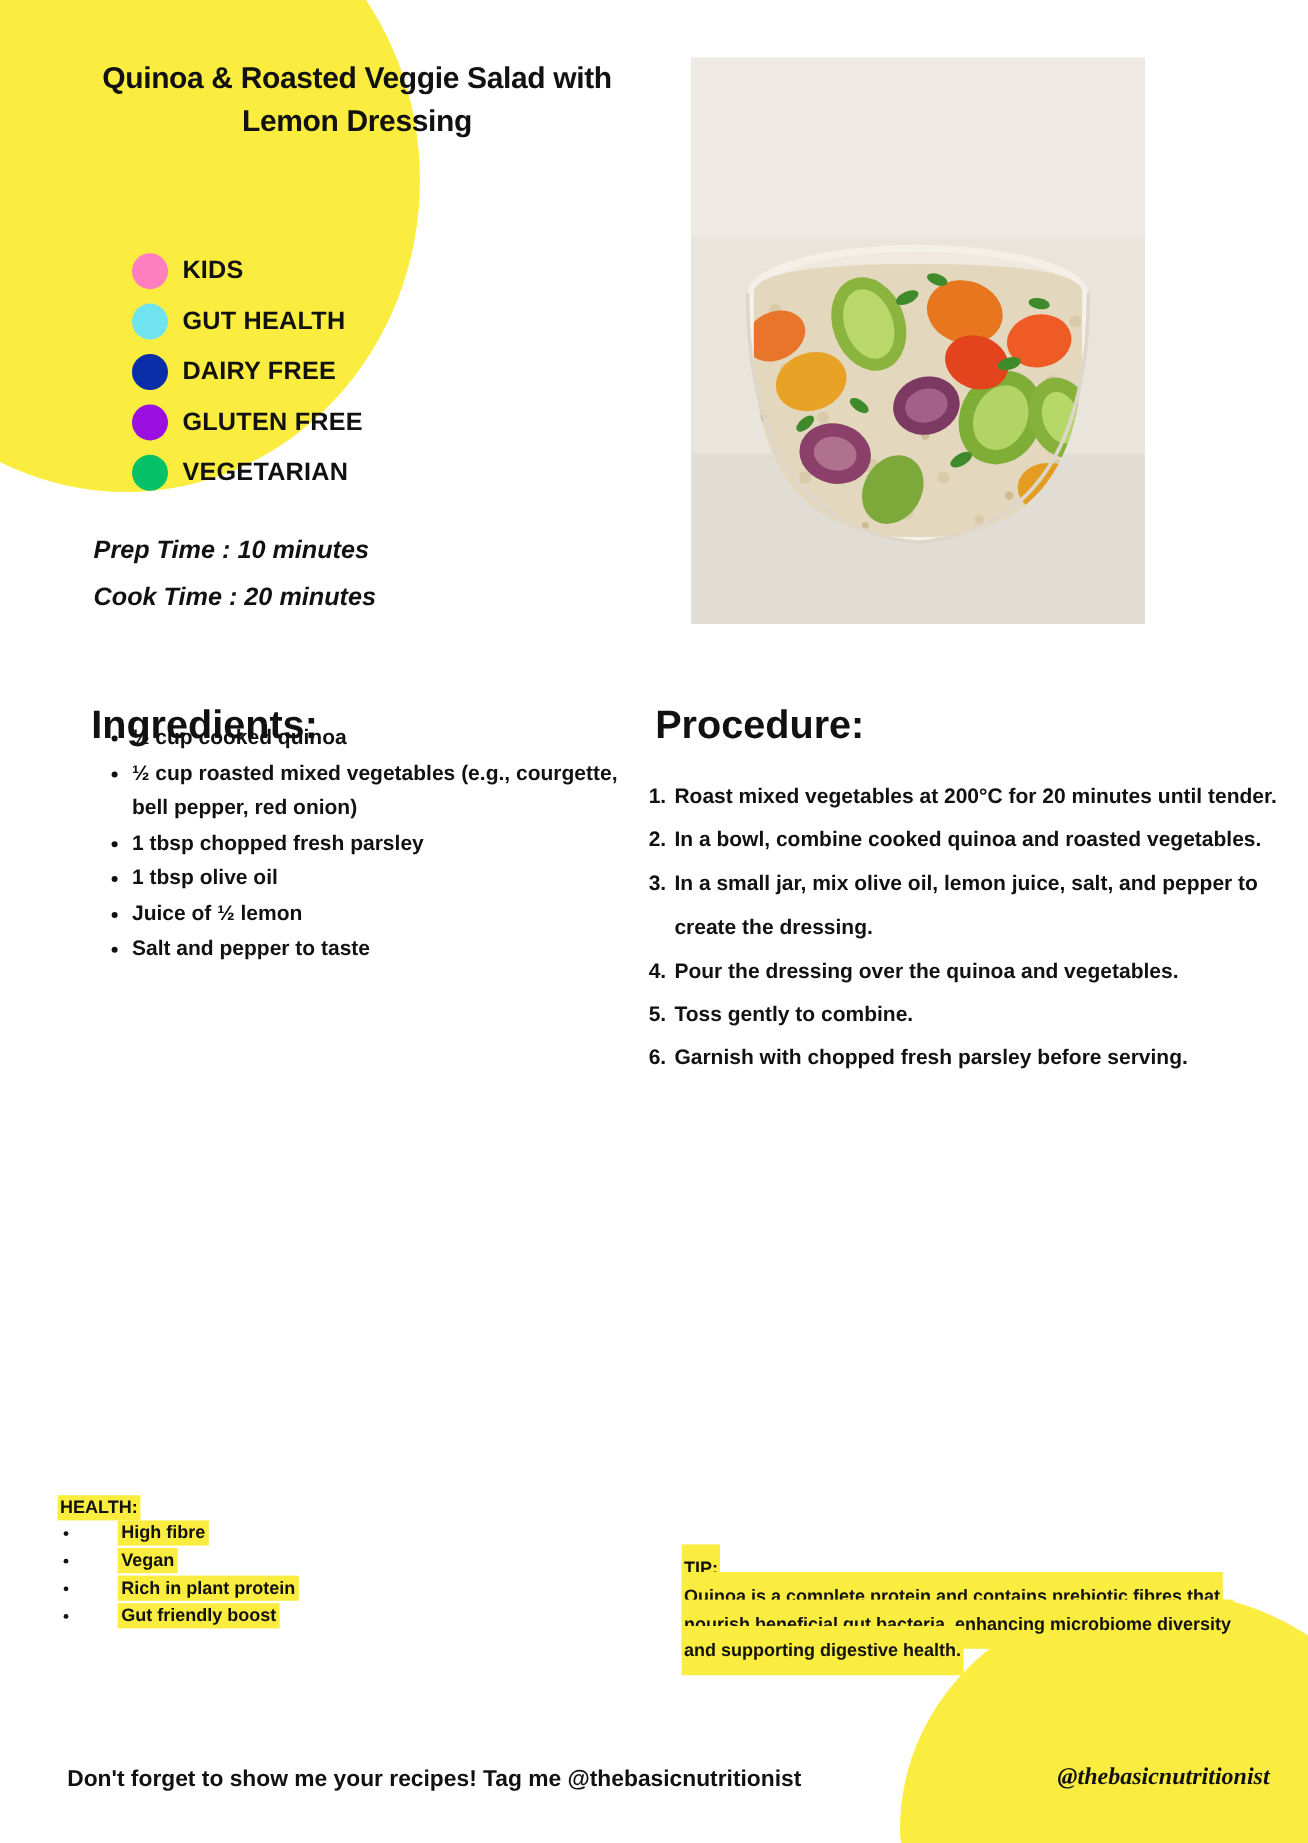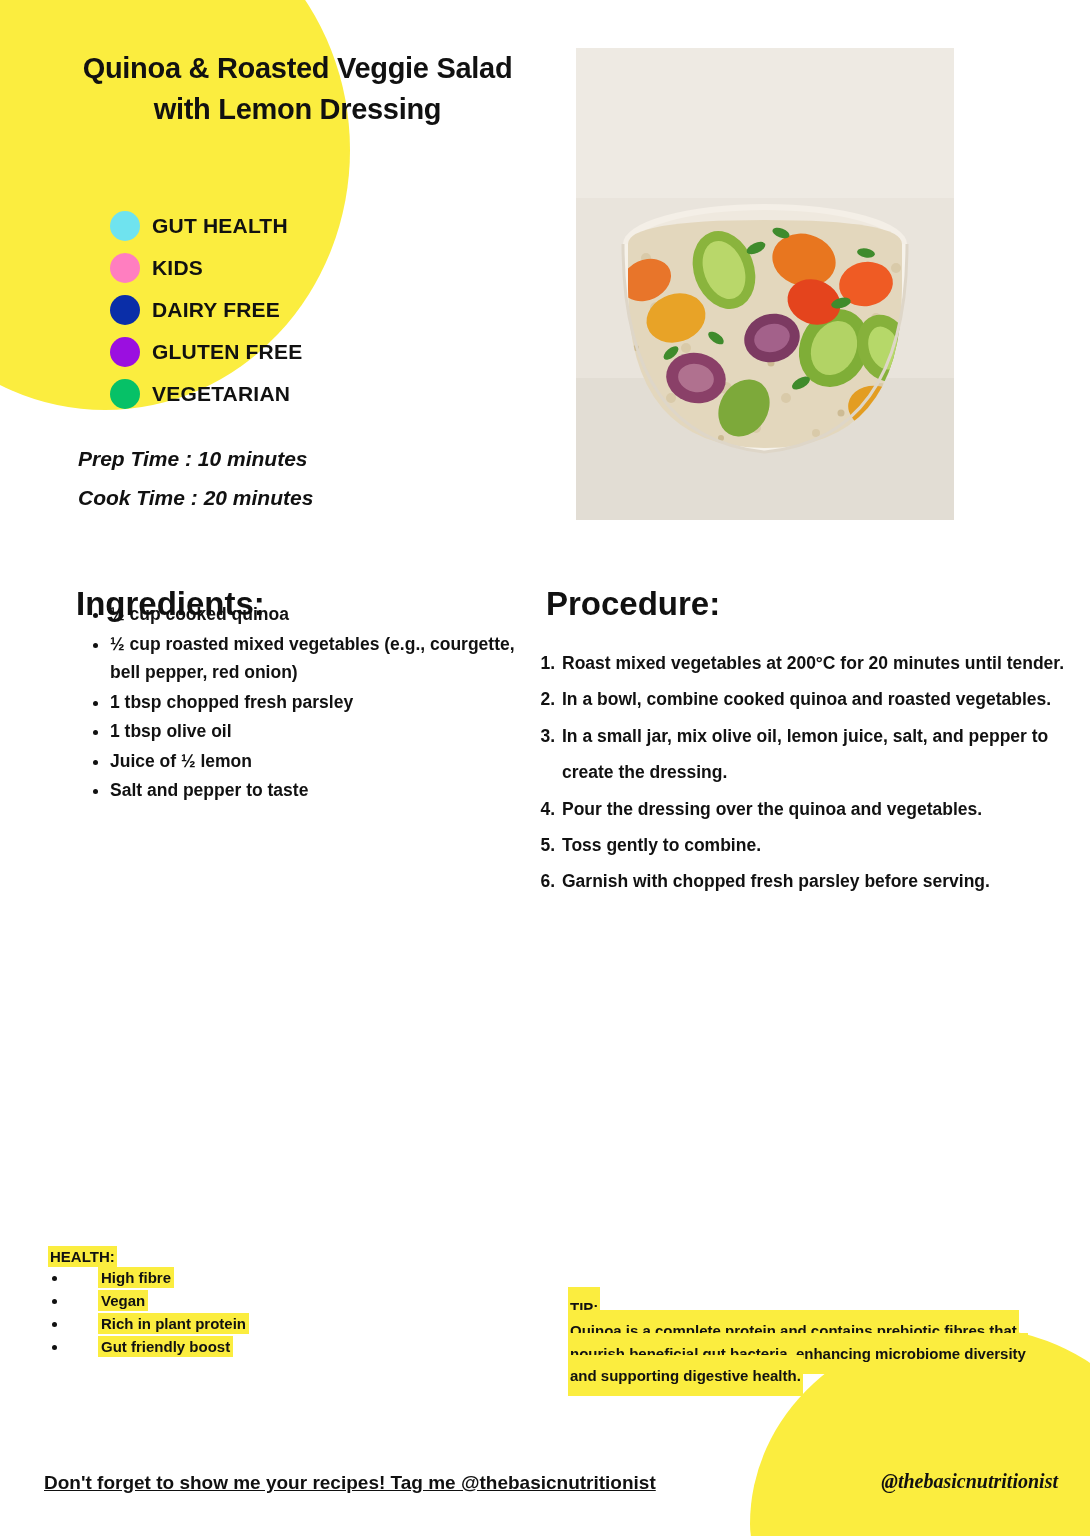--- a/index.html
+++ b/index.html
@@ -45,21 +45,21 @@
     height: 1536px;
   }
 
   
   .title {
     position: absolute;
     left: 70px;
     top: 48px;
     width: 455px;
     text-align: center;
-    font-size: 29px;
+    font-size: 25px;
     font-weight: bold;
     line-height: 1.42;
     letter-spacing: -0.3px;
     color: #111111;
   }
 
   
   .tags {
     position: absolute;
     left: 110px;
@@ -191,25 +191,24 @@
     display: inline;
     background: #fbed3f;
     padding: 12px 2px;
     box-decoration-break: clone;
     -webkit-box-decoration-break: clone;
   }
 
   
   .footer-note {
     position: absolute;
-    left: 44px;
+    left: 56px;
     top: 1472px;
     font-size: 19px;
     font-weight: bold;
-    text-decoration: underline;
   }
   .footer-handle {
     position: absolute;
     right: 32px;
     top: 1470px;
     font-size: 20px;
     font-weight: bold;
     font-style: italic;
     font-family: "Liberation Serif", serif;
   }
@@ -219,26 +218,26 @@
 
 <div class="blob-top-left"></div>
 <div class="blob-bottom-right"></div>
 
 <div class="page">
 
   <div class="title">Quinoa &amp; Roasted Veggie Salad with Lemon Dressing</div>
 
   <div class="tags">
     <div class="tag-row">
+      <span class="tag-dot" style="background:#ff7ec0"></span>
+      <span class="tag-label">KIDS</span>
+    </div>
+    <div class="tag-row">
       <span class="tag-dot" style="background:#6fe3ef"></span>
       <span class="tag-label">GUT HEALTH</span>
-    </div>
-    <div class="tag-row">
-      <span class="tag-dot" style="background:#ff7ec0"></span>
-      <span class="tag-label">KIDS</span>
     </div>
     <div class="tag-row">
       <span class="tag-dot" style="background:#0a2ea8"></span>
       <span class="tag-label">DAIRY FREE</span>
     </div>
     <div class="tag-row">
       <span class="tag-dot" style="background:#9b0fe0"></span>
       <span class="tag-label">GLUTEN FREE</span>
     </div>
     <div class="tag-row">

